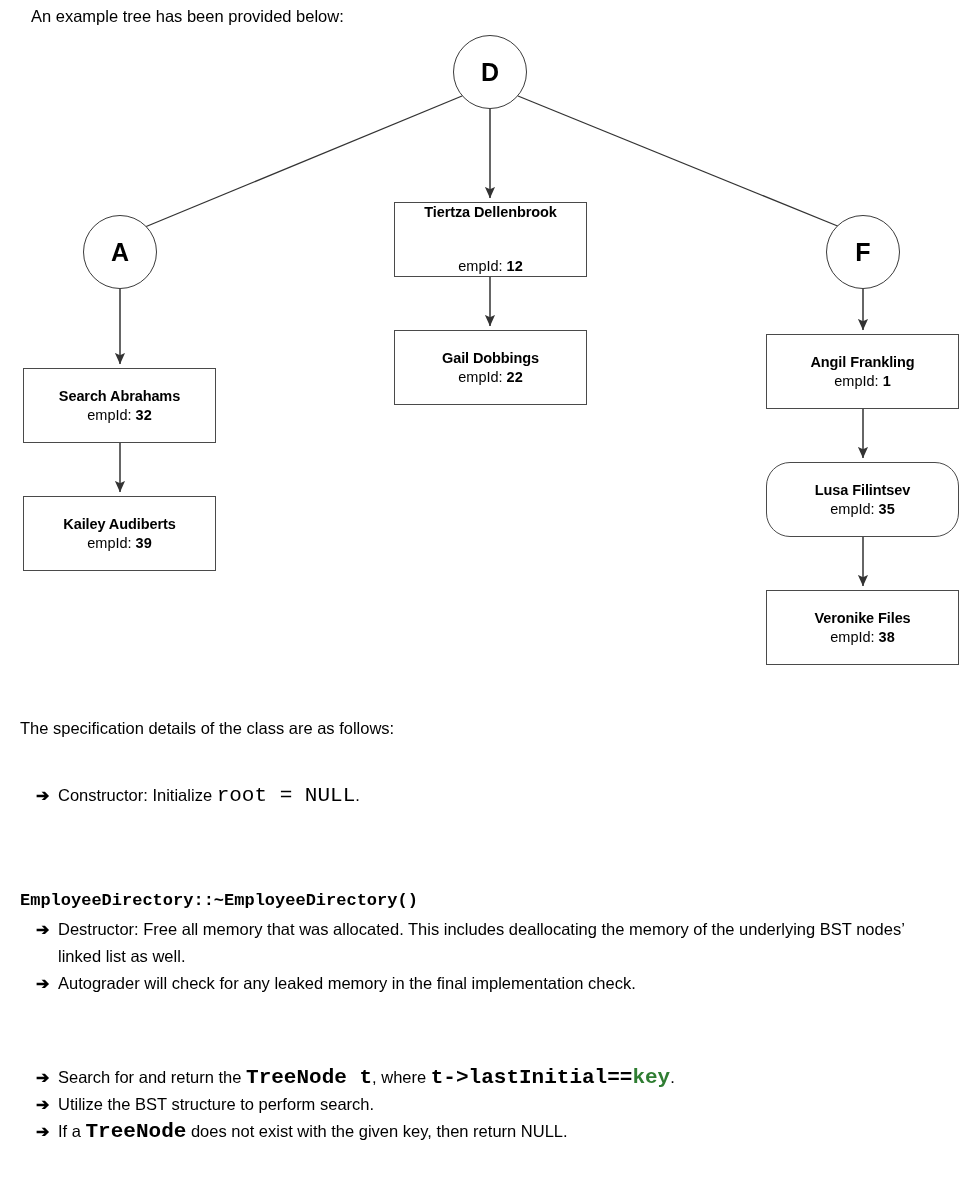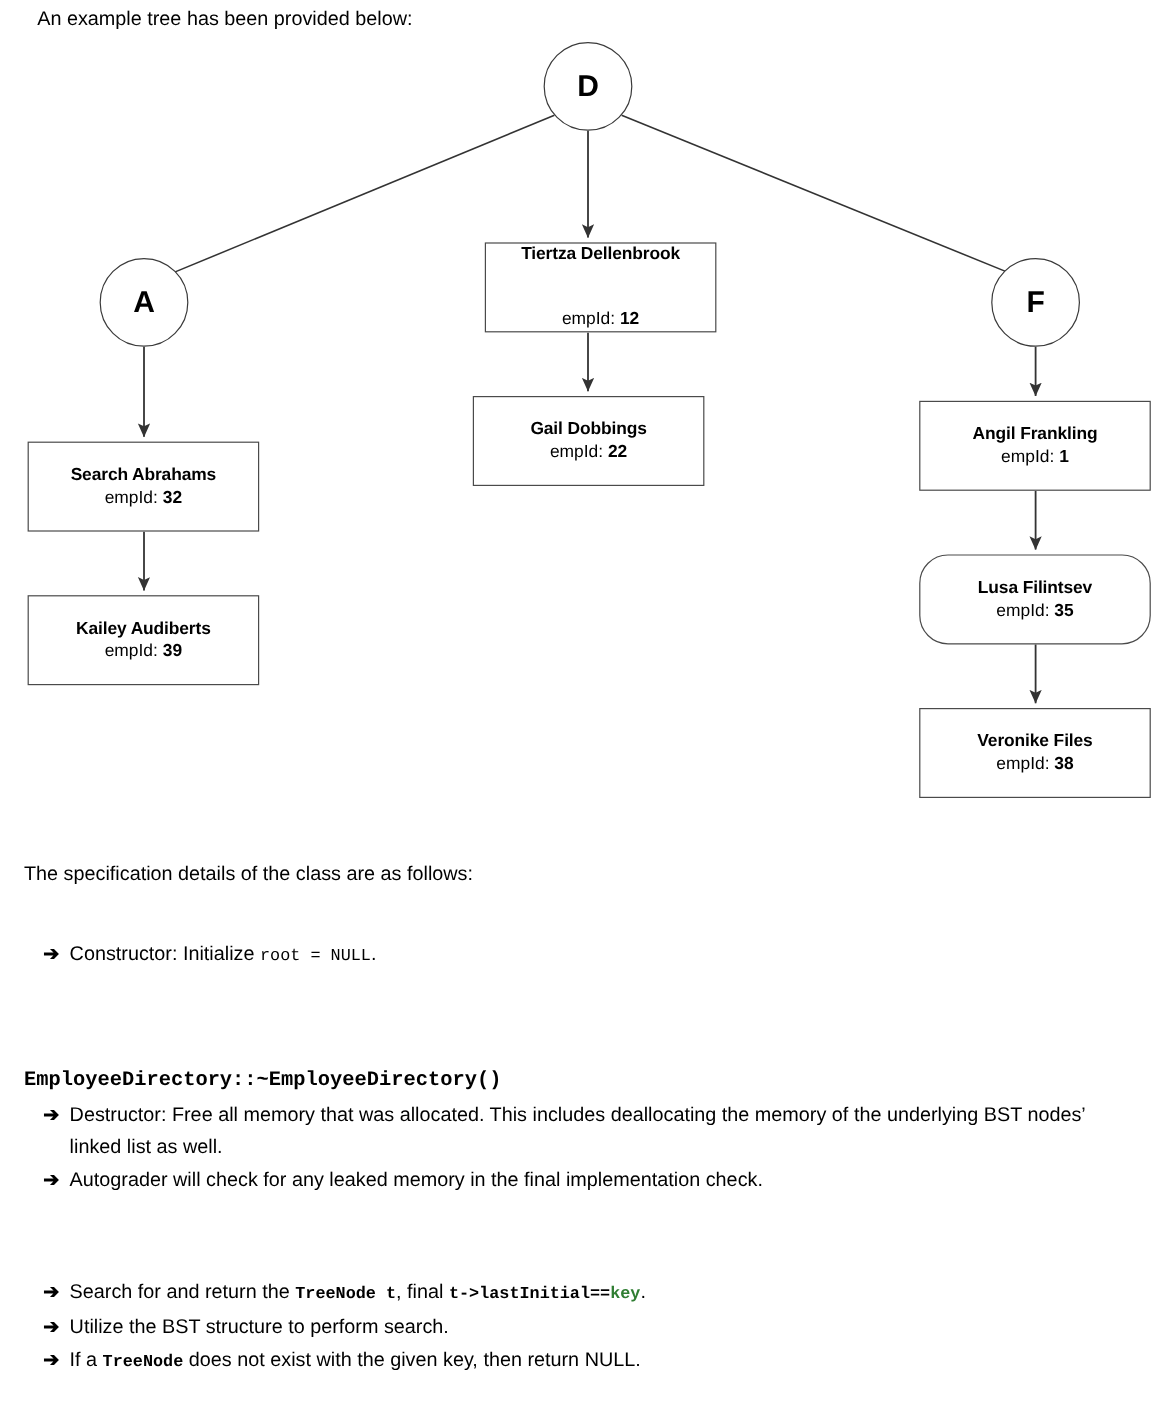--- a/index.html
+++ b/index.html
@@ -119,21 +119,21 @@
   .bullets li .arrow {
     position: absolute;
     left: 16px;
     top: 0;
     font-size: 16px;
     font-weight: bold;
     line-height: 27px;
   }
   code, .mono {
     font-family: "Liberation Mono", "DejaVu Sans Mono", monospace;
-    font-size: 14px;
+    font-size: 21px;
   }
   code.b, .mono.b {
     font-weight: bold;
   }
 </style>
 </head>
 <body>
 
 <div class="intro-line" style="left:20px; top:6px;margin-left:11px;">An example tree has been provided below:</div>
 
@@ -171,21 +171,21 @@
       </div>
       <div class="circle-node" style="left: 83px; top: 193px;">
         <span>A</span>
       </div>
       <div class="circle-node" style="left: 826px; top: 193px;">
         <span>F</span>
       </div>
     </div>
 
   <div id="box-layer">
-      <div class="emp-box" style="left: 404px; top: 180px; gap: 35px;">
+      <div class="emp-box" style="left: 394px; top: 180px; gap: 35px;">
         <div class="emp-name">Tiertza Dellenbrook</div>
         <div class="emp-id"><span>empId:</span> <b>12</b></div>
       </div>
       <div class="emp-box" style="left: 394px; top: 308px;">
         <div class="emp-name">Gail Dobbings</div>
         <div class="emp-id"><span>empId:</span> <b>22</b></div>
       </div>
       <div class="emp-box" style="left: 23px; top: 346px;">
         <div class="emp-name">Search Abrahams</div>
         <div class="emp-id"><span>empId:</span> <b>32</b></div>
@@ -219,18 +219,18 @@
     </div>
     <div style="position: absolute; left: 0px; top: 112px; width: 930px;">
       <div class="sig"><span>EmployeeDirectory::~EmployeeDirectory()</span></div>
       <ul class="bullets">
         <li><span class="arrow">➔</span><span>Destructor: Free all memory that was allocated. This includes deallocating the memory of the underlying BST nodes’ linked list as well.</span></li>
         <li><span class="arrow">➔</span><span>Autograder will check for any leaked memory in the final implementation check.</span></li>
       </ul>
     </div>
     <div style="position: absolute; left: 0px; top: 282px; width: 930px;">
       <ul class="bullets">
-        <li><span class="arrow">➔</span><span>Search for and return the </span><code class="b">TreeNode t</code><span>, final </span><code class="b">t-&gt;lastInitial==</code><code class="b kw-green" style="color: rgb(47, 125, 50);">key</code><span>.</span></li>
+        <li><span class="arrow">➔</span><span>Search for and return the </span><code class="b">TreeNode t</code><span>, where </span><code class="b">t-&gt;lastInitial==</code><code class="b kw-green" style="color: rgb(47, 125, 50);">key</code><span>.</span></li>
         <li><span class="arrow">➔</span><span>Utilize the BST structure to perform search.</span></li>
         <li><span class="arrow">➔</span><span>If a </span><code class="b">TreeNode</code><span> does not exist with the given key, then return NULL.</span></li>
       </ul>
     </div>
   </div>
 
 </body></html>

